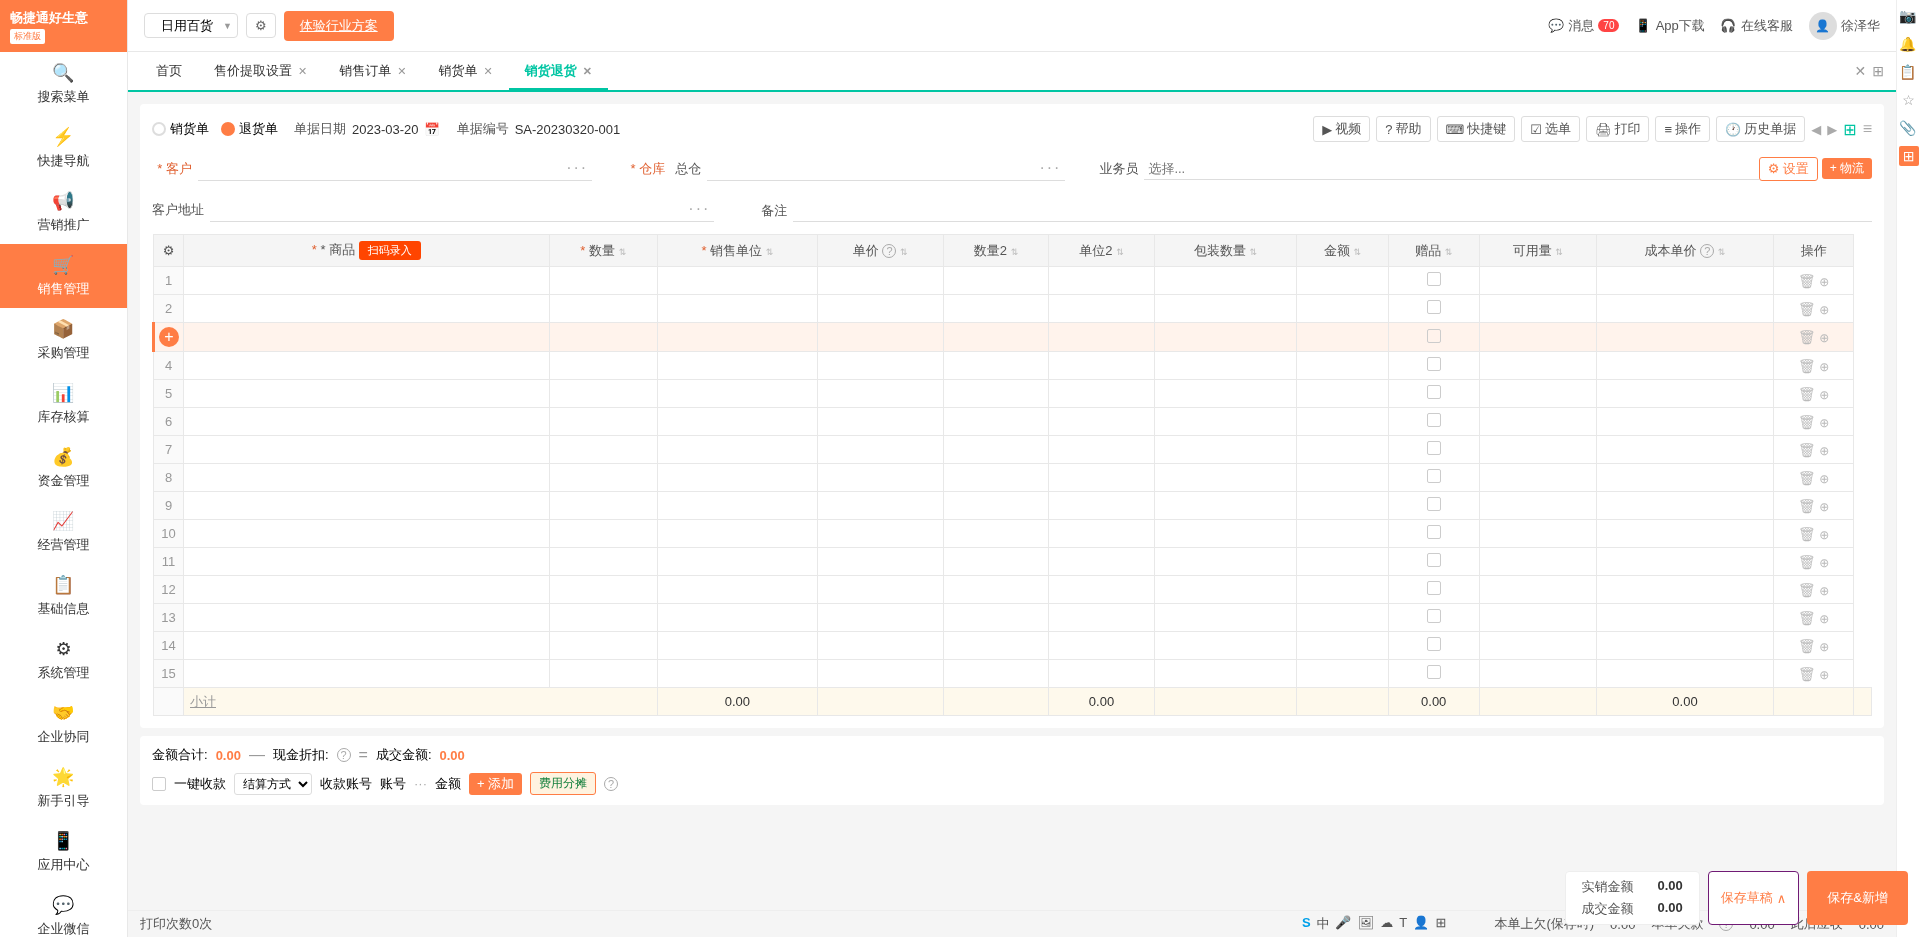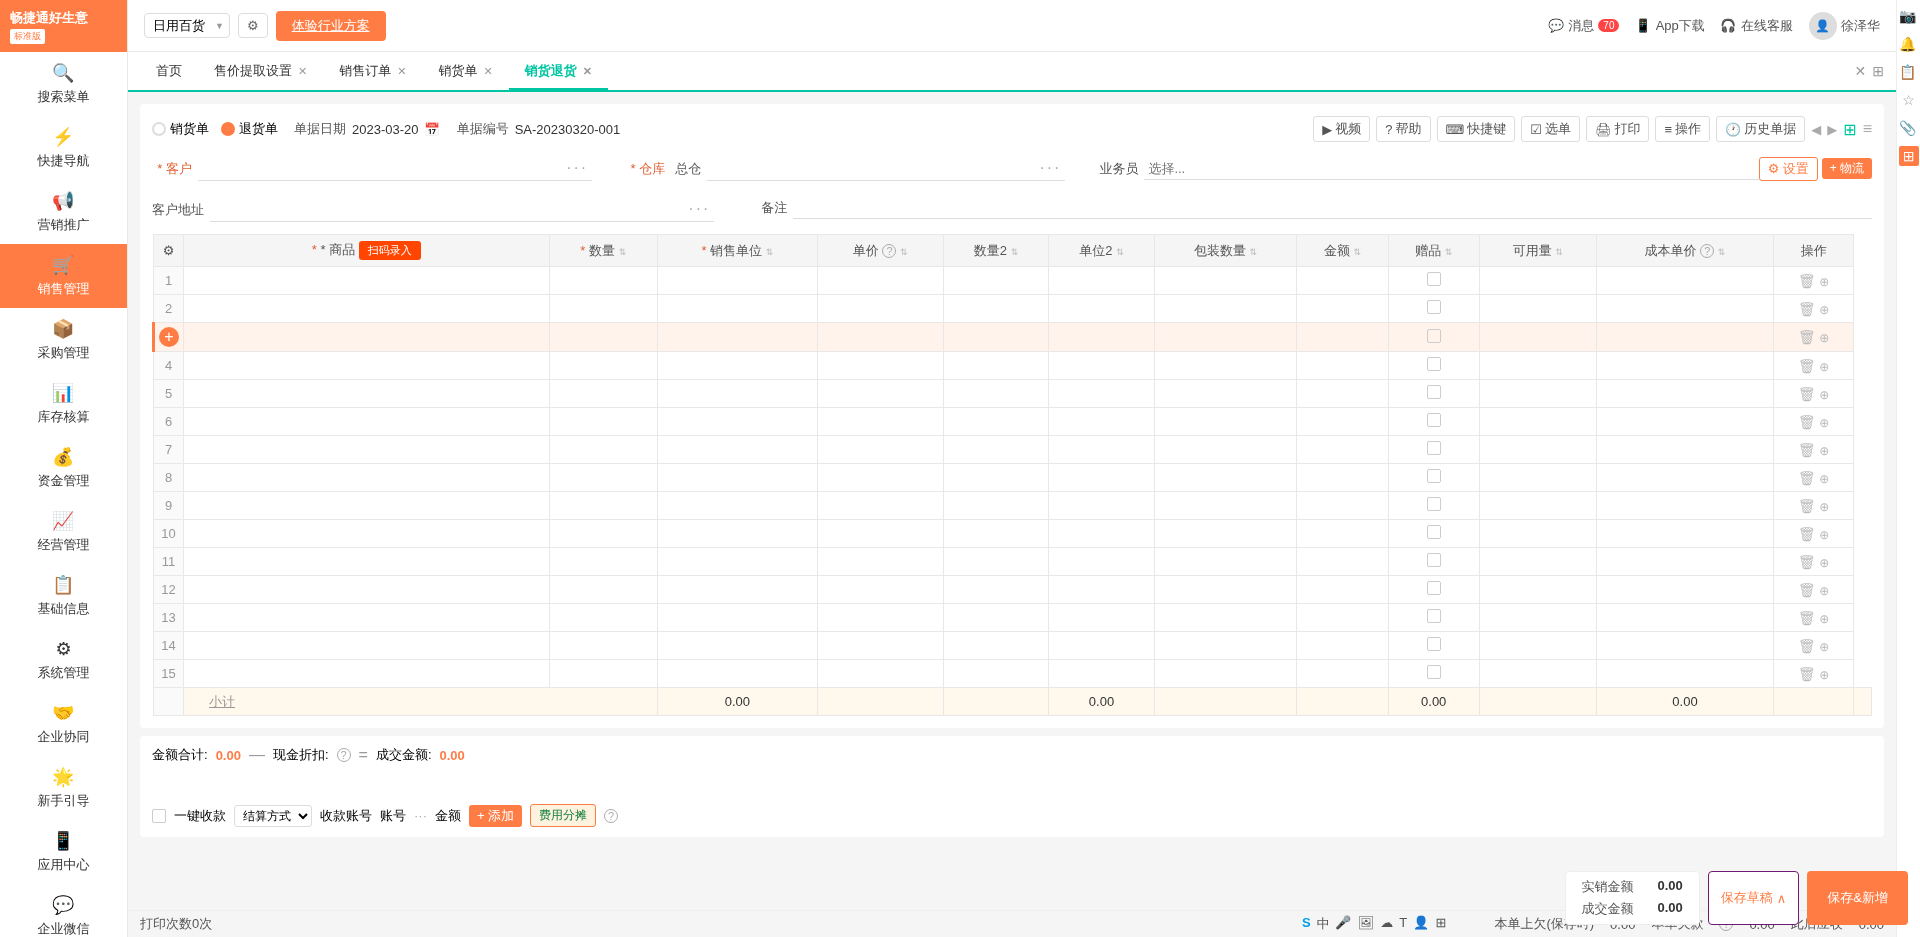--- a/index.html
+++ b/index.html
@@ -11,21 +11,21 @@
     .sidebar-item { display: flex; flex-direction: column; align-items: center; padding: 10px 0; cursor: pointer; color: #333; gap: 4px; font-size: 12px; }
     .sidebar-item.active { background: #ff7d45; color: #fff; }
     .sidebar-item .icon { font-size: 18px; }
 
     
     .main { flex: 1; display: flex; flex-direction: column; overflow: hidden; }
 
     
     .topbar { background: #fff; height: 52px; display: flex; align-items: center; padding: 0 16px; border-bottom: 1px solid #e8e8e8; gap: 12px; }
     .topbar-left { display: flex; align-items: center; gap: 8px; flex: 1; }
-    .topbar-select { border: 1px solid #ddd; border-radius: 4px; padding: 4px 24px 4px 8px; background: #fff; appearance: none; font-size: 13px; position: relative; cursor: pointer; }
+    .topbar-select { border: 1px solid #ddd; border-radius: 4px; padding: 4px 24px 4px 16px; background: #fff; appearance: none; font-size: 13px; position: relative; cursor: pointer; }
     .topbar-select-wrap { position: relative; }
     .topbar-select-wrap::after { content: '▼'; position: absolute; right: 6px; top: 50%; transform: translateY(-50%); font-size: 9px; color: #999; pointer-events: none; }
     .topbar-gear { background: #fff; border: 1px solid #ddd; border-radius: 4px; padding: 4px 8px; cursor: pointer; color: #666; }
     .topbar-btn-orange { background: #ff7d45; color: #fff; border: none; border-radius: 4px; padding: 6px 16px; cursor: pointer; font-size: 13px; text-decoration: underline; }
     .topbar-right { display: flex; align-items: center; gap: 16px; color: #555; }
     .topbar-right-item { display: flex; align-items: center; gap: 4px; cursor: pointer; font-size: 13px; }
     .badge { background: #ff4444; color: #fff; border-radius: 10px; font-size: 10px; padding: 1px 5px; }
     .avatar { width: 28px; height: 28px; border-radius: 50%; background: #ddd; display: flex; align-items: center; justify-content: center; font-size: 12px; }
 
     
@@ -78,21 +78,21 @@
     .delete-icon { color: #bbb; cursor: pointer; font-size: 14px; }
     .copy-icon { color: #bbb; cursor: pointer; font-size: 12px; }
     .add-row-btn { width: 20px; height: 20px; border-radius: 50%; background: #ff7d45; color: #fff; border: none; cursor: pointer; font-size: 16px; line-height: 1; display: flex; align-items: center; justify-content: center; }
     .checkbox-cell { width: 14px; height: 14px; border: 1px solid #ccc; display: inline-block; border-radius: 2px; }
 
     
     .bottom-section { background: #fff; border-radius: 4px; padding: 10px 12px; display: flex; flex-direction: column; gap: 8px; }
     .calc-row { display: flex; align-items: center; gap: 8px; font-size: 13px; }
     .calc-minus { color: #999; font-size: 16px; }
     .calc-equal { color: #999; font-size: 16px; }
-    .payment-row { display: flex; align-items: center; gap: 8px; margin-top: 32px; }
+    .payment-row { display: flex; align-items: center; gap: 8px; }
     .payment-checkbox { width: 14px; height: 14px; border: 1px solid #ccc; border-radius: 2px; display: inline-block; }
     .payment-select { border: 1px solid #ddd; border-radius: 3px; padding: 2px 4px; font-size: 12px; background: #fff; }
     .fee-btn { background: #fff3e0; border: 1px solid #ff7d45; color: #15803d; border-radius: 3px; padding: 2px 8px; font-size: 12px; cursor: pointer; }
     .help-icon { color: #aaa; cursor: pointer; }
 
     
     .status-bar { background: #f5f5f5; padding: 4px 12px; display: flex; align-items: flex-start; gap: 16px; font-size: 12px; color: #555; border-top: 1px solid #eee; }
 
     
     .save-area { position: fixed; bottom: 12px; right: 12px; display: flex; gap: 8px; align-items: stretch; }
@@ -313,21 +313,21 @@
           <input class="form-input" placeholder="选择..." style="">
         </div>
         <div class="form-right-btn">
           <button class="orange-btn-small">
             <span>⚙</span>
             <span>设置</span>
           </button>
           <button class="orange-btn-solid">+ 物流</button>
         </div>
       </div>
-      <div style="display:flex;align-items:flex-start;margin-bottom:8px;">
+      <div style="display:flex;align-items:flex-end;margin-bottom:8px;">
         <div class="form-group">
           <label class="no-req" style="color:#555;">客户地址</label>
           <div class="form-input-dots">···</div>
         </div>
         <div class="form-divider"></div>
         <div class="form-group" style="flex:2;">
           <label class="no-req" style="color:#555;">备注</label>
           <input class="form-input" style="border-bottom: 1px solid rgb(221, 221, 221); flex: 1 1 0%;">
         </div>
       </div>
@@ -579,21 +579,21 @@
                 <td></td>
                 <td><div class="checkbox-cell"></div></td>
                 <td></td>
                 <td></td>
                 <td><span class="delete-icon">🗑</span> <span class="copy-icon">⊕</span></td>
               </tr>
             </tbody>
           <tfoot>
             <tr style="background:#fef9ec;">
               <td class="col-num"></td>
-              <td colspan="2" style="text-align:left;padding-left:25px;color:#999;text-decoration:underline;">小计</td>
+              <td colspan="2" style="text-align:left;padding-left:6px;color:#999;text-decoration:underline;">小计</td>
               <td>0.00</td>
               <td></td>
               <td></td>
               <td>0.00</td>
               <td></td>
               <td></td>
               <td>0.00</td>
               <td></td>
               <td>0.00</td>
               <td></td>

